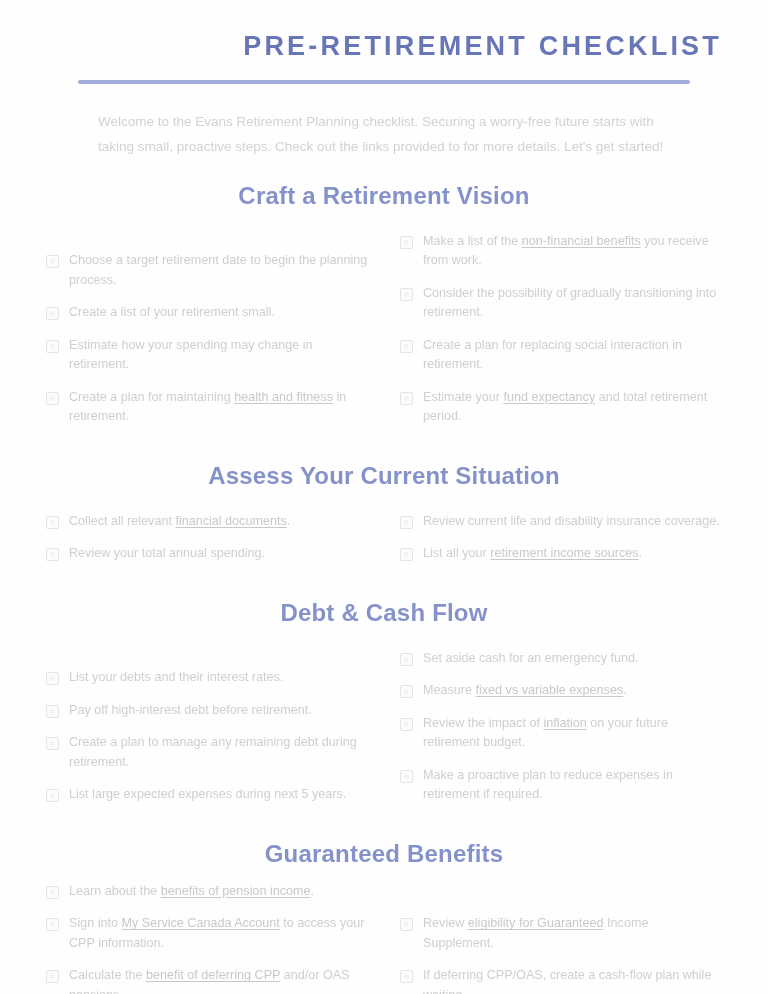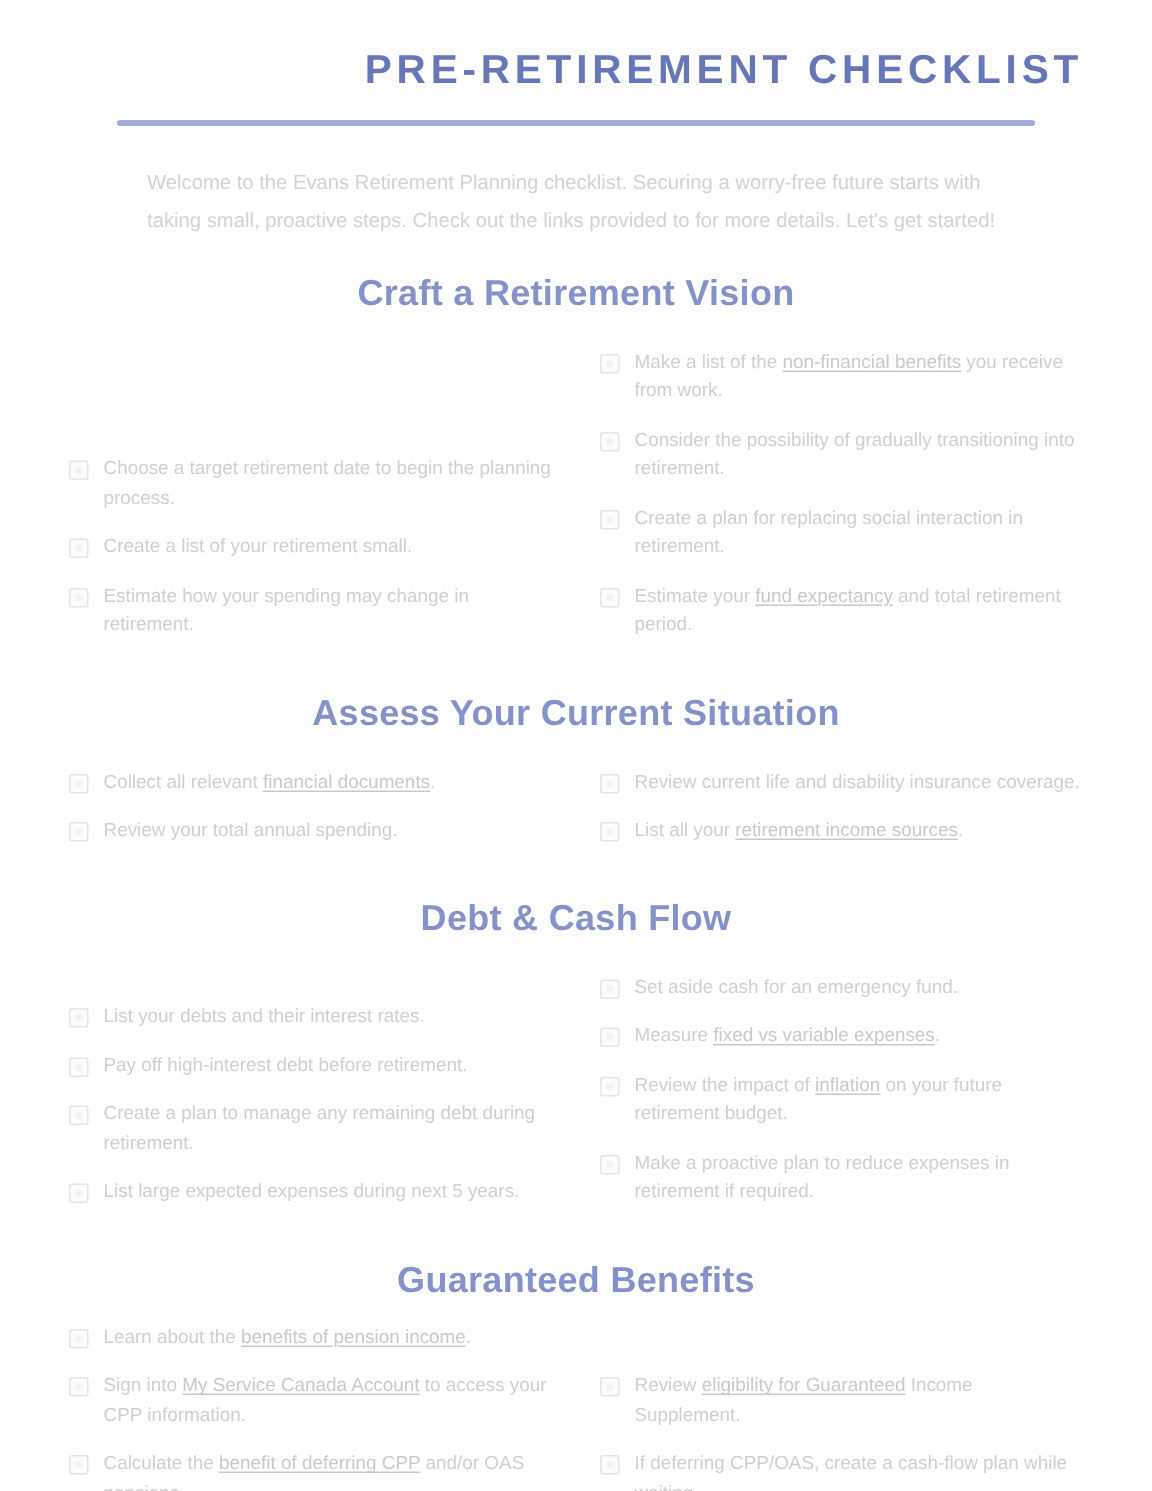--- a/index.html
+++ b/index.html
@@ -145,20 +145,24 @@
                 <span class="item-text"><span>Choose a target retirement date to begin the planning process.</span></span>
               </div>
               <div class="item">
                 <span class="checkbox"></span>
                 <span class="item-text"><span>Create a list of your retirement small.</span></span>
               </div>
               <div class="item">
                 <span class="checkbox"></span>
                 <span class="item-text"><span>Estimate how your spending may change in retirement.</span></span>
               </div>
+              <div class="item">
+                <span class="checkbox"></span>
+                <span class="item-text"><span>Create a plan for maintaining </span><span class="lnk">health and fitness</span><span> in retirement.</span></span>
+              </div>
             </div>
             <div class="col right">
               <div class="item">
                 <span class="checkbox"></span>
                 <span class="item-text"><span>Make a list of the </span><span class="lnk">non-financial benefits</span><span> you receive from work.</span></span>
               </div>
               <div class="item">
                 <span class="checkbox"></span>
                 <span class="item-text"><span>Consider the possibility of gradually transitioning into retirement.</span></span>
               </div>

